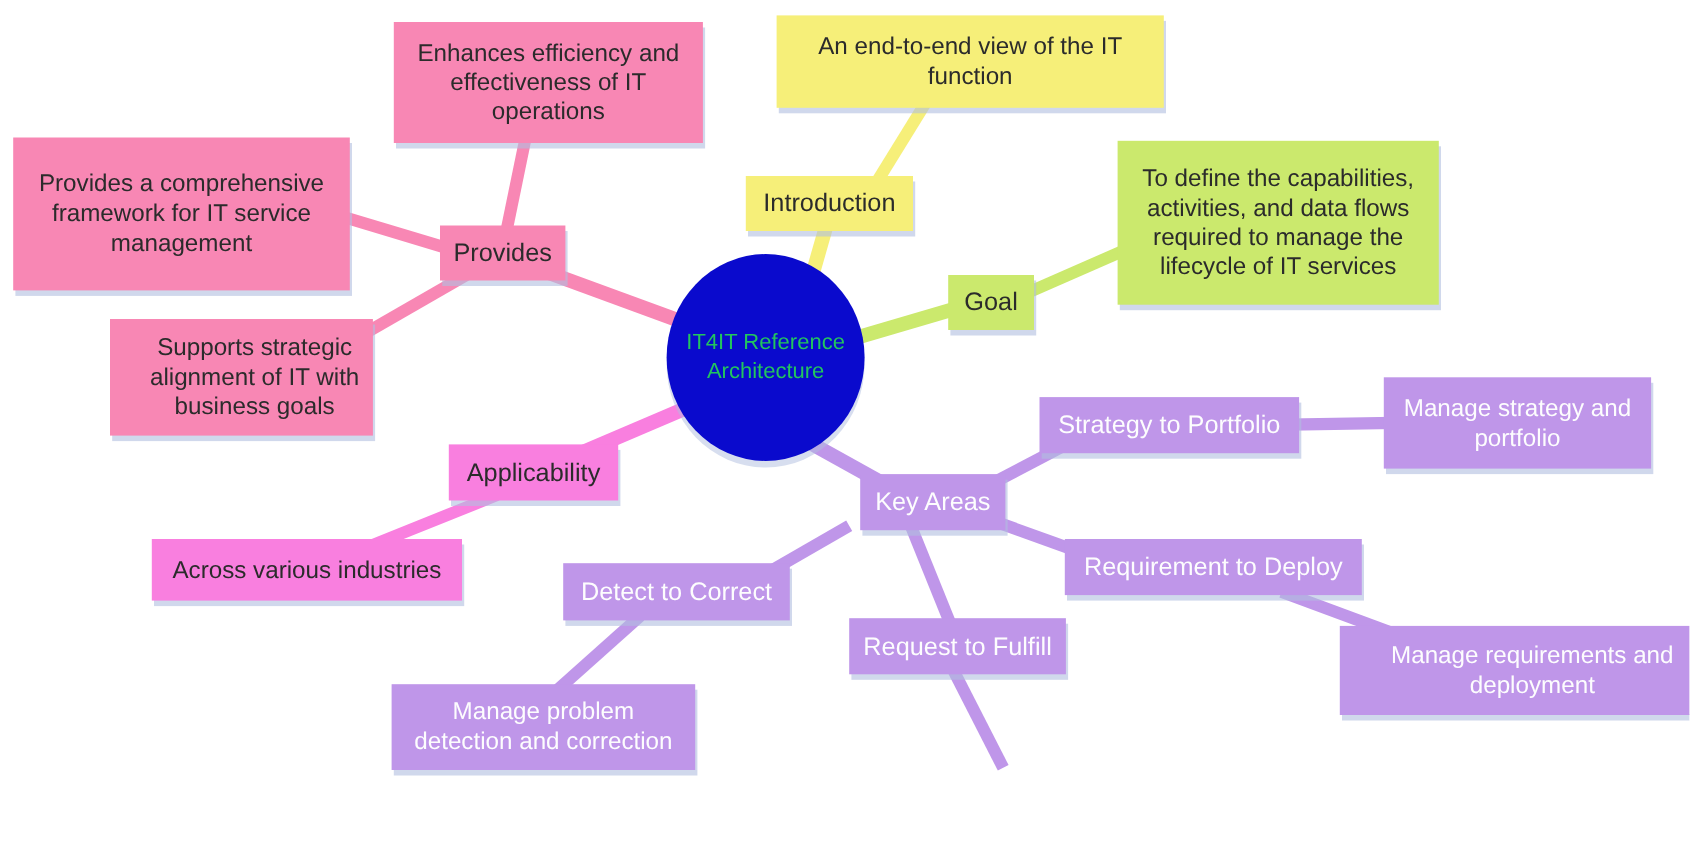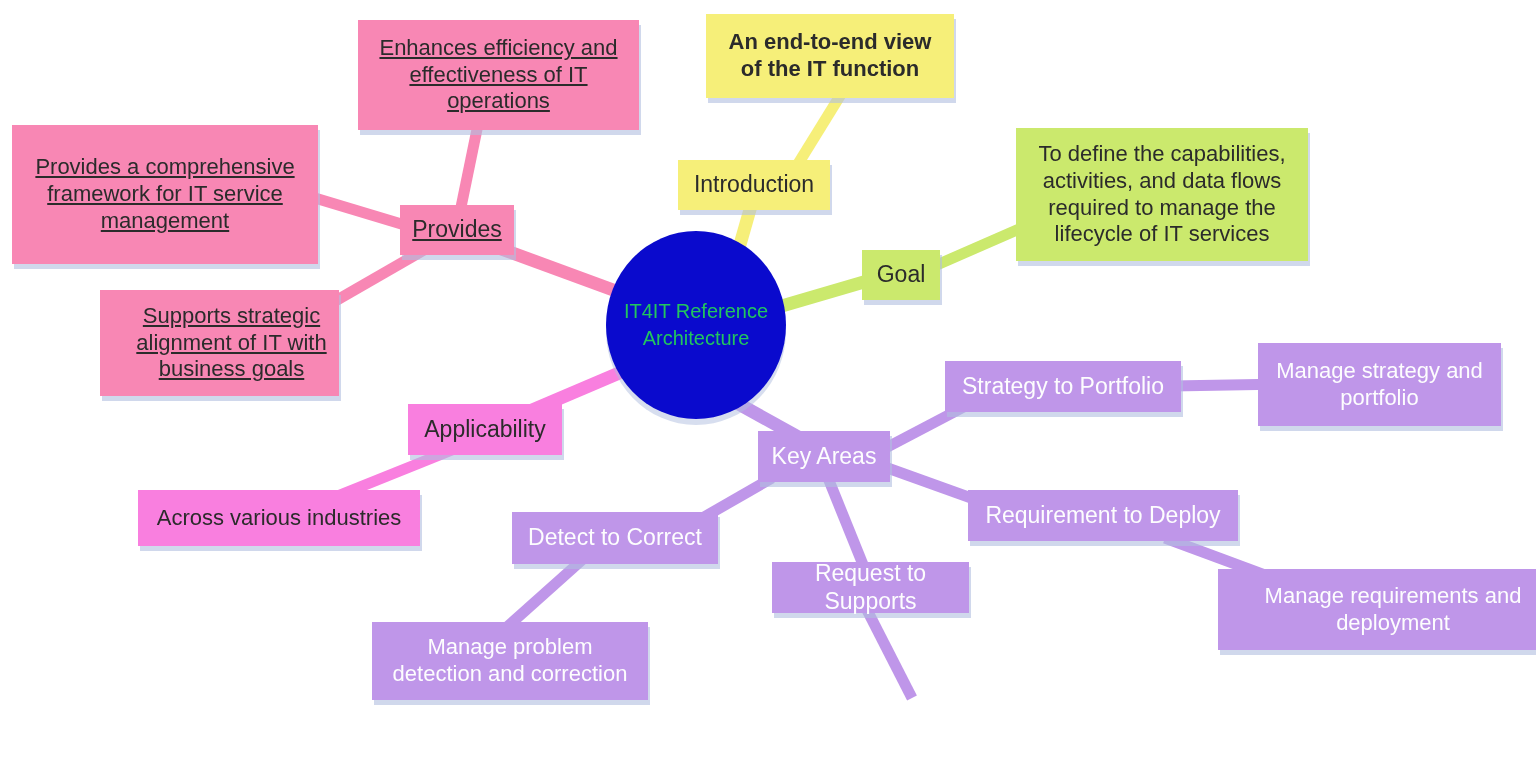--- a/index.html
+++ b/index.html
@@ -26,21 +26,21 @@
     color:#2b2b2b;
     box-sizing:border-box;
     padding:4px 12px;
     box-shadow:2px 5px 0 rgba(176,190,224,.6);
     cursor:pointer;
   }
   .topic{font-size:23px;line-height:1.2;}
   .detail{font-size:22px;line-height:1.22;}
   .bg-yellow{background:#f6ef79;}
   .bg-green{background:#cbe96d;}
-  .bg-pink{background:#f887b4;text-decoration:underline;}
+  .bg-pink{background:#f887b4;}
   .bg-magenta{background:#f97fdf;}
   .bg-purple{background:#bf96e9;color:#fdfdfe;}
   .center-node{
     background:#0a0acd;color:#22c55e;
     border-radius:50%;
     font-size:20px;line-height:1.35;
     box-shadow:0 6px 0 rgba(176,190,224,.5);
     padding:10px 16px;
   }
 </style>
@@ -71,39 +71,39 @@
     <line class="edge e-purple" x1="1165" y1="538" x2="1300" y2="588"></line>
     <line class="edge e-purple" x1="828" y1="478" x2="866" y2="572"></line>
     <line class="edge e-purple" x1="866" y1="608" x2="912" y2="698"></line>
     <line class="edge e-purple" x1="772" y1="478" x2="685" y2="528"></line>
     <line class="edge e-purple" x1="582" y1="560" x2="498" y2="635"></line>
   </svg>
 
   <div class="node center-node" style="left:606px;top:231px;width:180px;height:188px;">IT4IT Reference Architecture</div>
 
   <div class="node topic bg-yellow" style="left:678px;top:160px;width:152px;height:50px;">Introduction</div>
-  <div class="node detail bg-yellow" style="left:706px;top:14px;width:248px;height:84px;font-weight:bold;">An end-to-end view of the IT function</div>
+  <div class="node detail bg-yellow" style="left:706px;top:14px;width:352px;height:84px;">An end-to-end view of the IT function</div>
 
   <div class="node topic bg-green" style="left:862px;top:250px;width:78px;height:50px;">Goal</div>
-  <div class="node detail bg-green" style="left:1016px;top:128px;width:292px;height:133px;">To define the capabilities, activities, and data flows required to manage the lifecycle of IT services</div>
+  <div class="node detail bg-green" style="left:1016px;top:128px;width:292px;height:149px;">To define the capabilities, activities, and data flows required to manage the lifecycle of IT services</div>
 
   <div class="node topic bg-pink" style="left:400px;top:205px;width:114px;height:50px;">Provides</div>
   <div class="node detail bg-pink" style="left:358px;top:20px;width:281px;height:110px;">Enhances efficiency and effectiveness of IT operations</div>
   <div class="node detail bg-pink" style="left:12px;top:125px;width:306px;height:139px;">Provides a comprehensive framework for IT service management</div>
   <div class="node detail bg-pink" style="left:100px;top:290px;width:239px;height:106px;padding-left:36px;">Supports strategic alignment of IT with business goals</div>
 
   <div class="node topic bg-magenta" style="left:408px;top:404px;width:154px;height:51px;">Applicability</div>
   <div class="node detail bg-magenta" style="left:138px;top:490px;width:282px;height:56px;">Across various industries</div>
 
-  <div class="node topic bg-purple" style="left:758px;top:431px;width:132px;height:51px;">Key Areas</div>
+  <div class="node topic bg-purple" style="left:782px;top:431px;width:132px;height:51px;">Key Areas</div>
 
   <div class="node topic bg-purple" style="left:945px;top:361px;width:236px;height:51px;">Strategy to Portfolio</div>
   <div class="node detail bg-purple" style="left:1258px;top:343px;width:243px;height:83px;">Manage strategy and portfolio</div>
 
   <div class="node topic bg-purple" style="left:968px;top:490px;width:270px;height:51px;">Requirement to Deploy</div>
   <div class="node detail bg-purple" style="left:1218px;top:569px;width:350px;height:81px;">Manage requirements and deployment</div>
 
-  <div class="node topic bg-purple" style="left:772px;top:562px;width:197px;height:51px;">Request to Supports</div>
+  <div class="node topic bg-purple" style="left:772px;top:562px;width:197px;height:51px;">Request to Fulfill</div>
 
   <div class="node topic bg-purple" style="left:512px;top:512px;width:206px;height:52px;text-align:right;">Detect to Correct</div>
-  <div class="node detail bg-purple" style="left:372px;top:622px;width:276px;height:78px;">Manage problem detection and correction</div>
+  <div class="node detail bg-purple" style="left:356px;top:622px;width:276px;height:78px;">Manage problem detection and correction</div>
 
 </div>
 
 </body></html>

